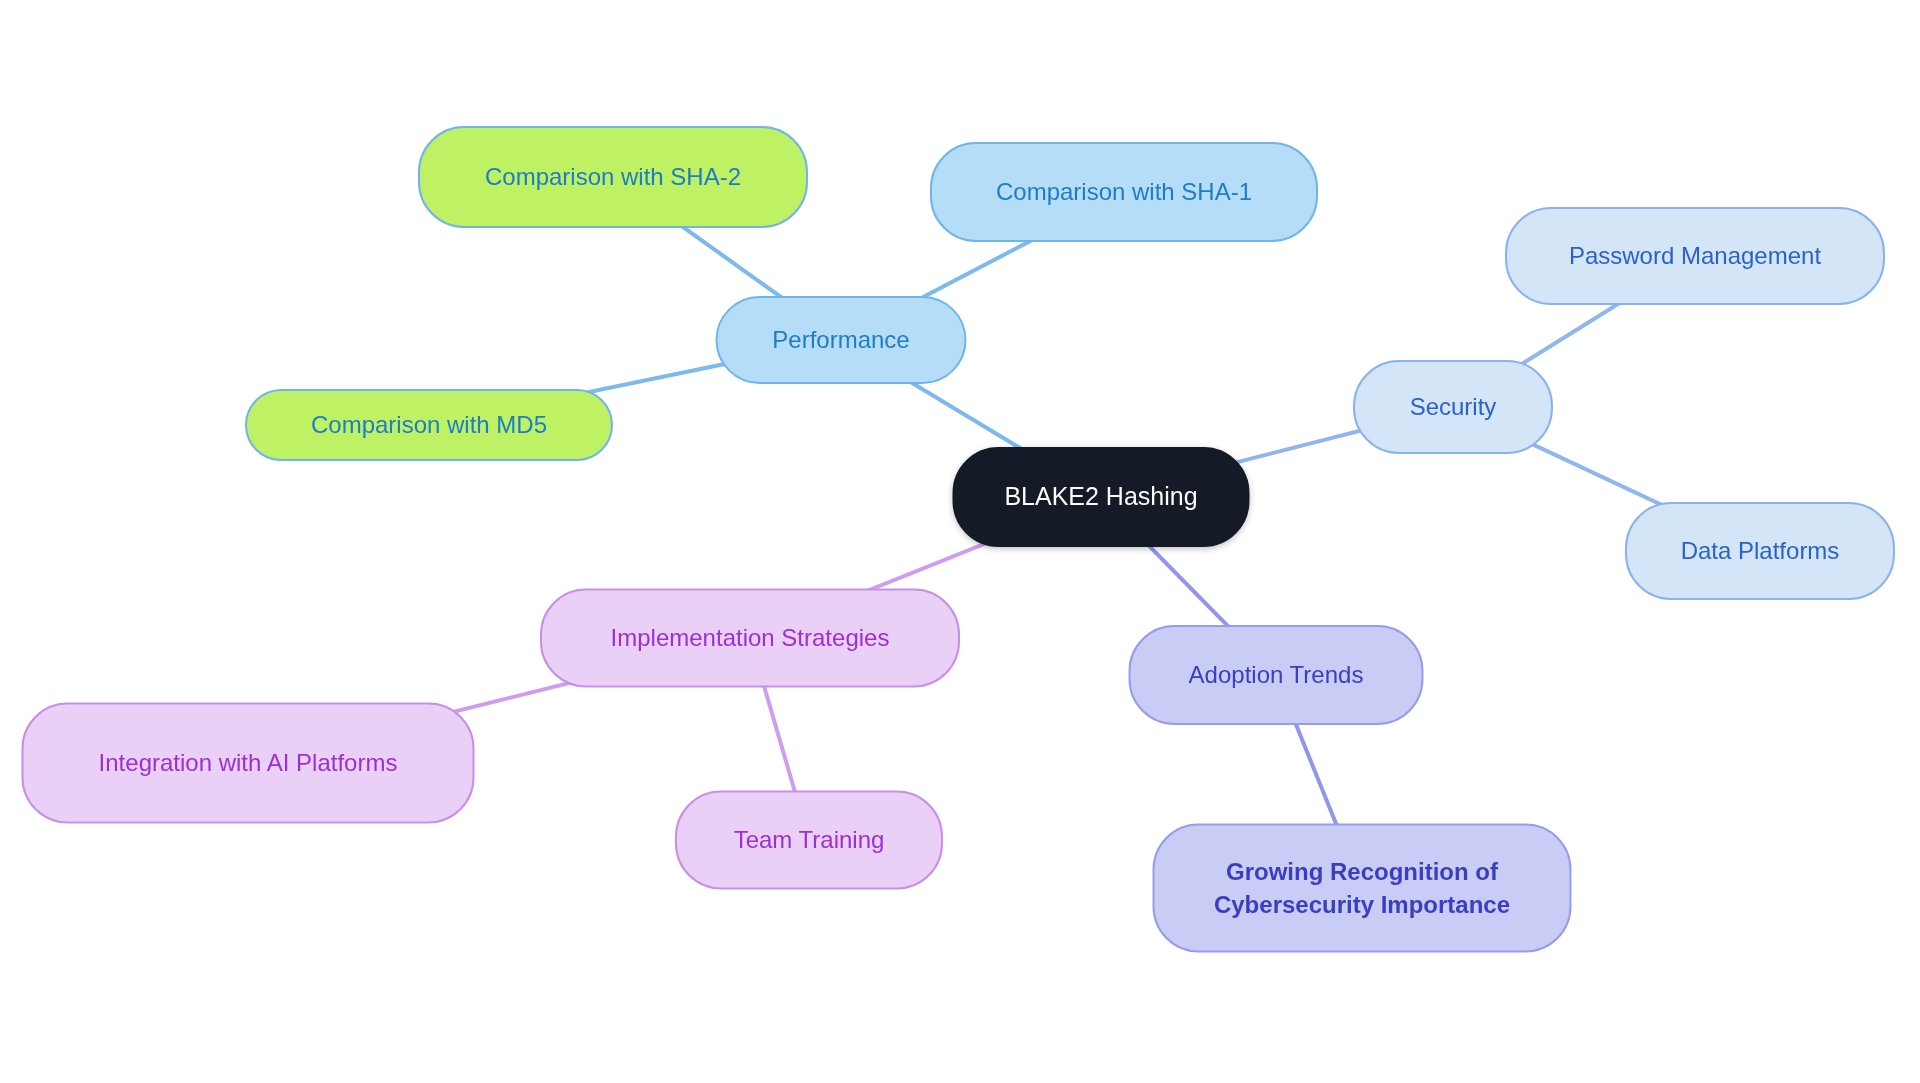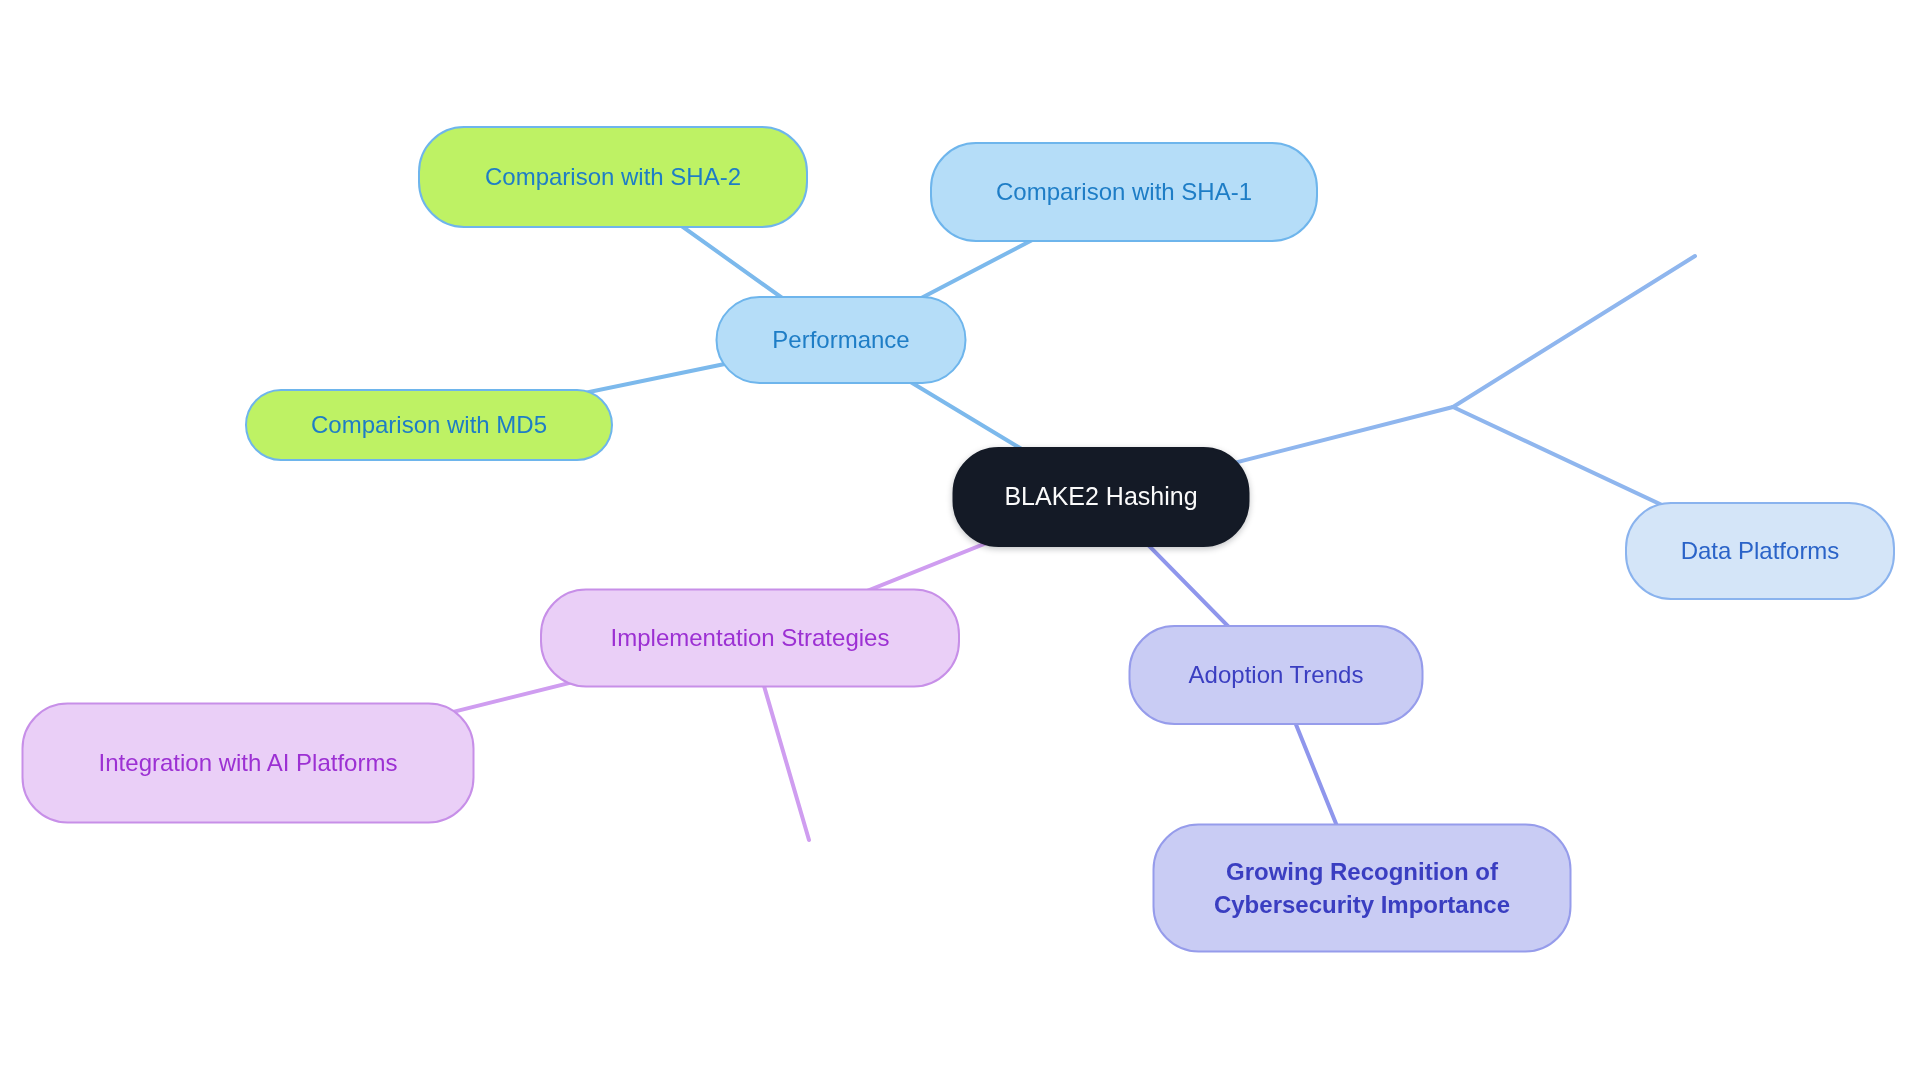--- a/index.html
+++ b/index.html
@@ -74,28 +74,37 @@
     </div>
     <div class="node" style="left: 613px; top: 177px; width: 390px; height: 102px; background: #bef264; border-color: rgb(110, 181, 236); color: rgb(30, 125, 198);">
       <span>Comparison with SHA-2</span>
     </div>
     <div class="node" style="left: 1124px; top: 192px; width: 388px; height: 100px; background: rgb(181, 221, 248); border-color: rgb(110, 181, 236); color: rgb(30, 125, 198);">
       <span>Comparison with SHA-1</span>
     </div>
     <div class="node" style="left: 429px; top: 425px; width: 368px; height: 72px; background: #bef264; border-color: rgb(110, 181, 236); color: rgb(30, 125, 198);">
       <span>Comparison with MD5</span>
     </div>
+    <div class="node" style="left: 1453px; top: 407px; width: 200px; height: 94px; background: rgb(212, 229, 248); border-color: rgb(138, 179, 238); color: rgb(42, 99, 200);">
+      <span>Security</span>
+    </div>
+    <div class="node" style="left: 1695px; top: 256px; width: 380px; height: 98px; background: rgb(212, 229, 248); border-color: rgb(138, 179, 238); color: rgb(42, 99, 200);">
+      <span>Password Management</span>
+    </div>
     <div class="node" style="left: 1760px; top: 551px; width: 270px; height: 98px; background: rgb(212, 229, 248); border-color: rgb(138, 179, 238); color: rgb(42, 99, 200);">
       <span>Data Platforms</span>
     </div>
     <div class="node" style="left: 750px; top: 638px; width: 420px; height: 99px; background: rgb(234, 207, 247); border-color: rgb(199, 143, 232); color: rgb(156, 48, 211);">
       <span>Implementation Strategies</span>
     </div>
     <div class="node" style="left: 248px; top: 763px; width: 453px; height: 121px; background: rgb(234, 207, 247); border-color: rgb(199, 143, 232); color: rgb(156, 48, 211);">
       <span>Integration with AI Platforms</span>
+    </div>
+    <div class="node" style="left: 809px; top: 840px; width: 268px; height: 99px; background: rgb(234, 207, 247); border-color: rgb(199, 143, 232); color: rgb(156, 48, 211);">
+      <span>Team Training</span>
     </div>
     <div class="node" style="left: 1276px; top: 675px; width: 295px; height: 100px; background: rgb(201, 204, 244); border-color: rgb(150, 156, 235); color: rgb(58, 62, 193);">
       <span>Adoption Trends</span>
     </div>
     <div class="node" style="left: 1362px; top: 888px; width: 419px; height: 129px; background: rgb(201, 204, 244); border-color: rgb(150, 156, 235); color: rgb(58, 62, 193); font-weight: bold;">
       <span>Growing Recognition of Cybersecurity Importance</span>
     </div>
   </div>
 
 </body></html>

